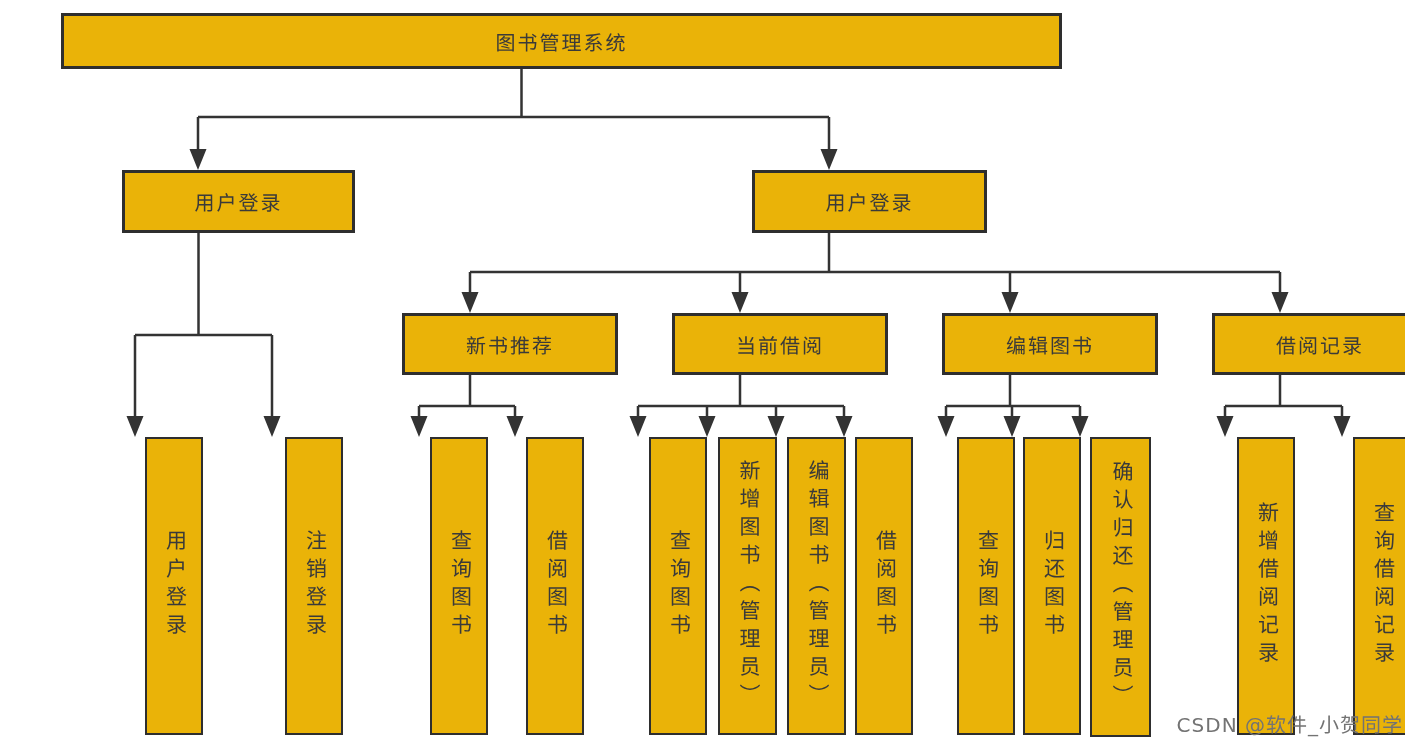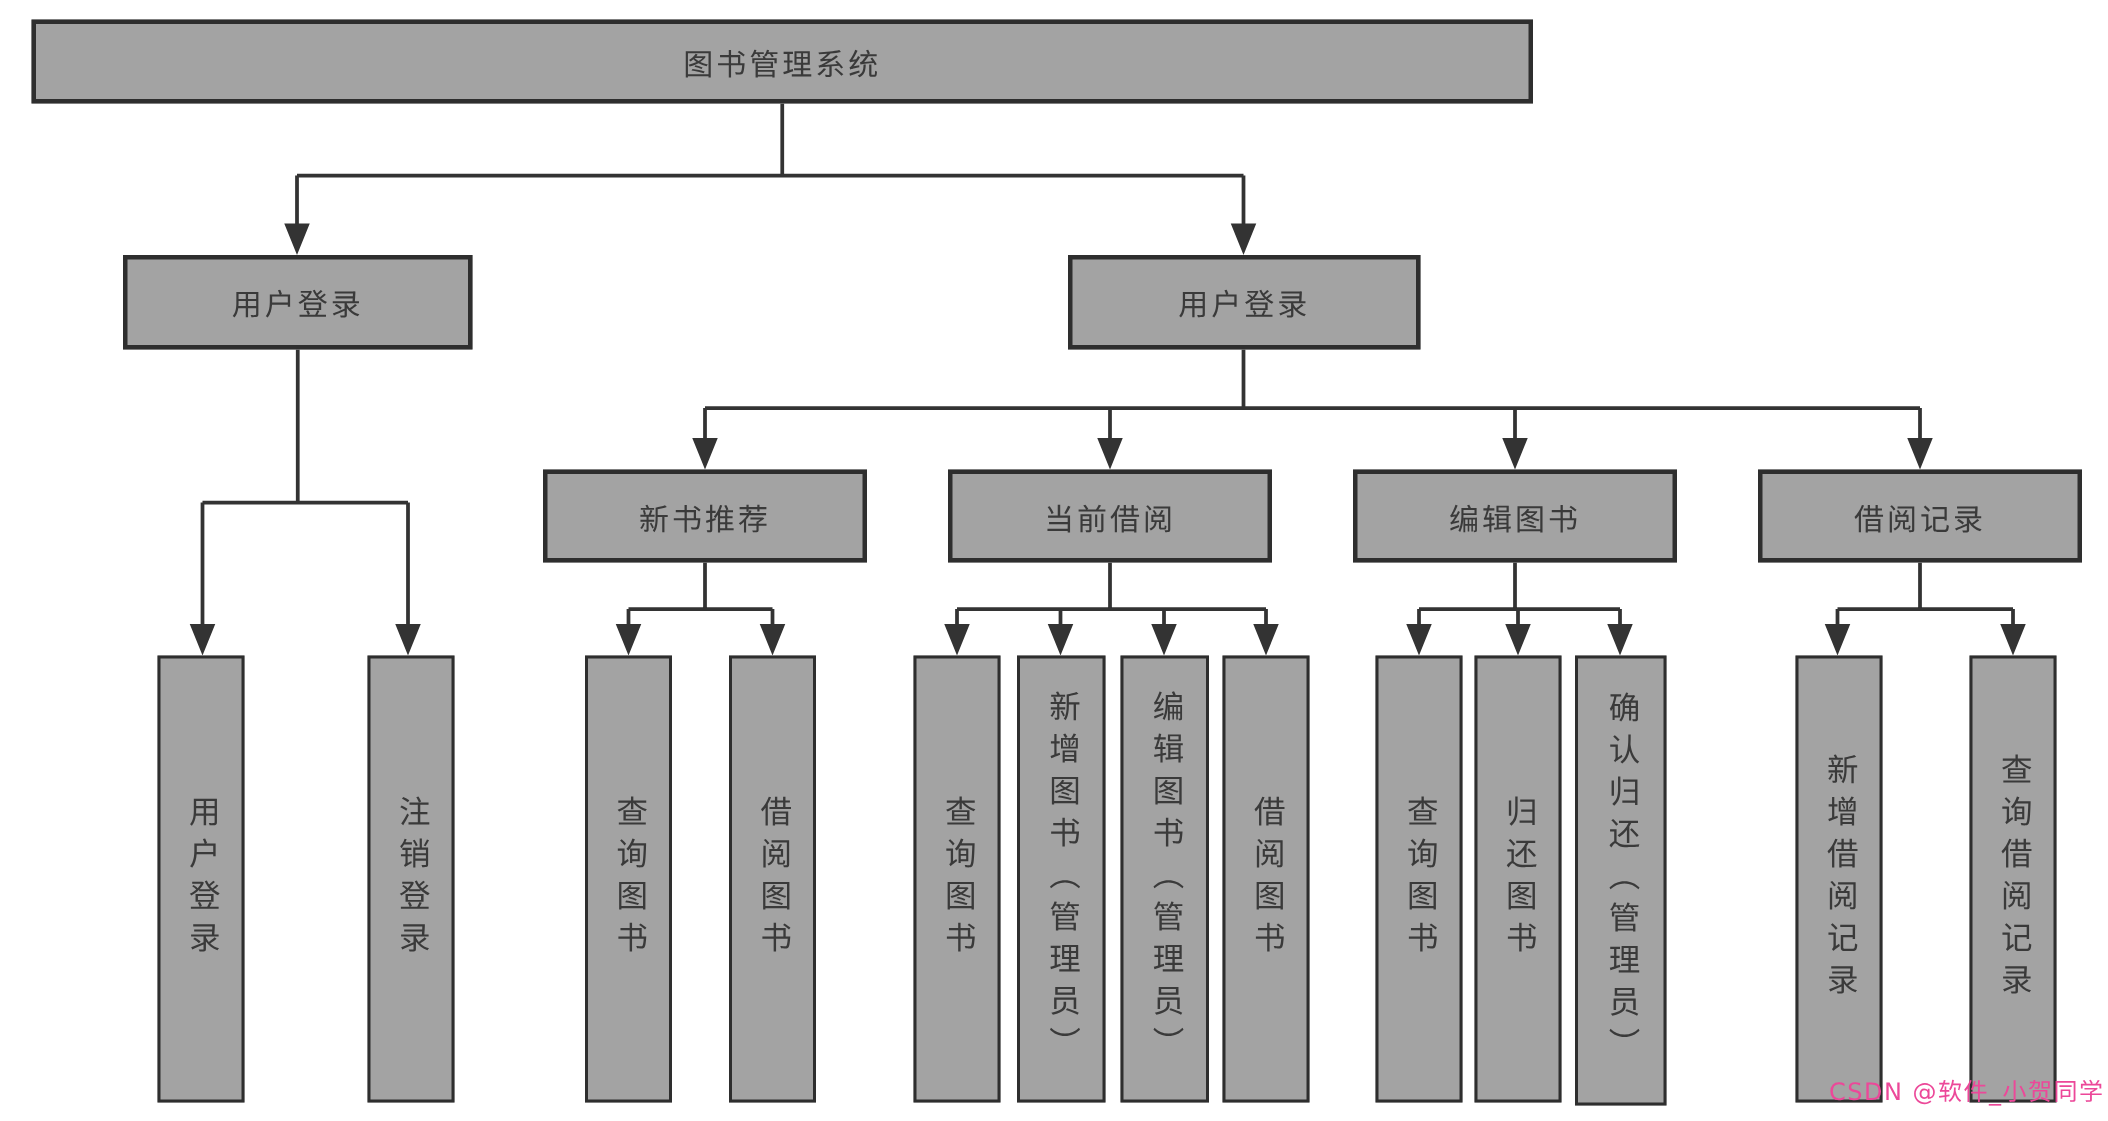--- a/index.html
+++ b/index.html
@@ -22,49 +22,50 @@
     stroke: #333333;
     stroke-width: 2.5;
   }
   svg.connectors .ah {
     fill: #333333;
     stroke: none;
   }
   .node {
     position: absolute;
     box-sizing: border-box;
-    background: #a3a3a3;
+    background: #eab308;
     border: 3px solid #2e2e2e;
     display: flex;
     align-items: center;
     justify-content: center;
     color: #3a3a3a;
     z-index: 2;
+    margin-left: 40px;
   }
   .node.h span {
     font-size: 20px;
     letter-spacing: 2px;
     white-space: nowrap;
   }
   .node.v { border-width: 2.5px; }
   .node.v span {
     writing-mode: vertical-rl;
     text-orientation: mixed;
     font-size: 21px;
     letter-spacing: 7px;
     line-height: 1;
     white-space: nowrap;
   }
   .watermark {
     position: absolute;
     right: 2px;
     bottom: 9px;
-    font-size: 16px;
+    font-size: 20px;
     letter-spacing: 1px;
-    color: #ec4899;
+    color: #737373;
     z-index: 5;
     white-space: nowrap;
   }
 </style>
 </head>
 <body>
 
 <div class="canvas">
 
   <svg class="connectors" viewBox="0 0 1405 747">

